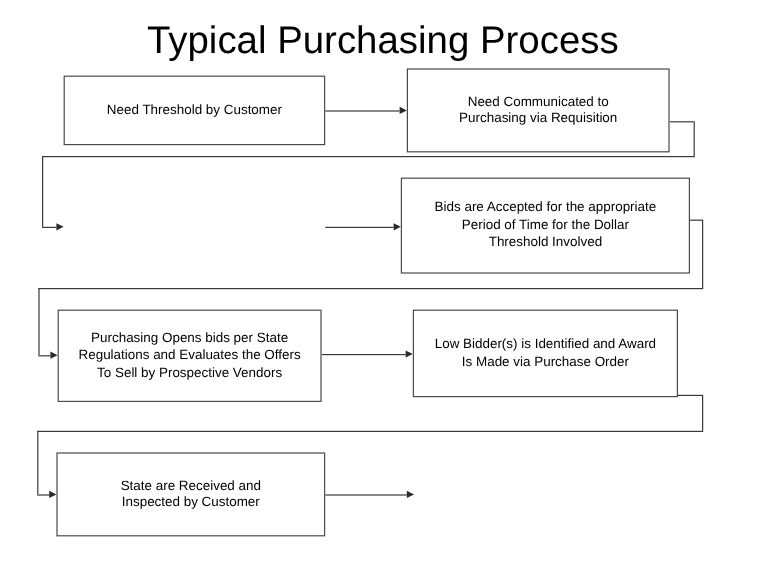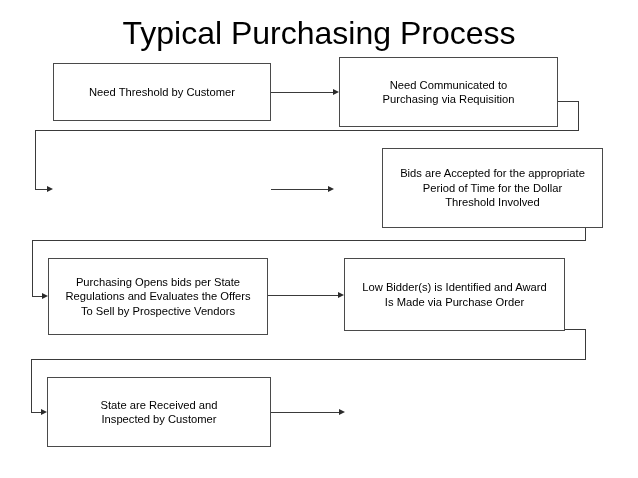--- a/index.html
+++ b/index.html
@@ -84,21 +84,21 @@
   <div class="node" style="left:53px; top:63px; width:218px; height:58px;">
     <span class="node-label">Need Threshold by Customer</span>
   </div>
 
   <div class="node" style="left:339px; top:57px; width:219px; height:70px;text-align:center;">
     <span class="node-label">Need Communicated to
 Purchasing via Requisition</span>
   </div>
 
 
-  <div class="node" style="left:334px; top:148px; width:221px; height:80px;margin-left:48px;">
+  <div class="node" style="left:334px; top:148px; width:241px; height:80px;">
     <span class="node-label">Bids are Accepted for the appropriate
 Period of Time for the Dollar
 Threshold Involved</span>
   </div>
 
   <div class="node" style="left:48px; top:258px; width:220px; height:77px;">
     <span class="node-label">Purchasing Opens bids per State
 Regulations and Evaluates the Offers
 To Sell by Prospective Vendors</span>
   </div>

